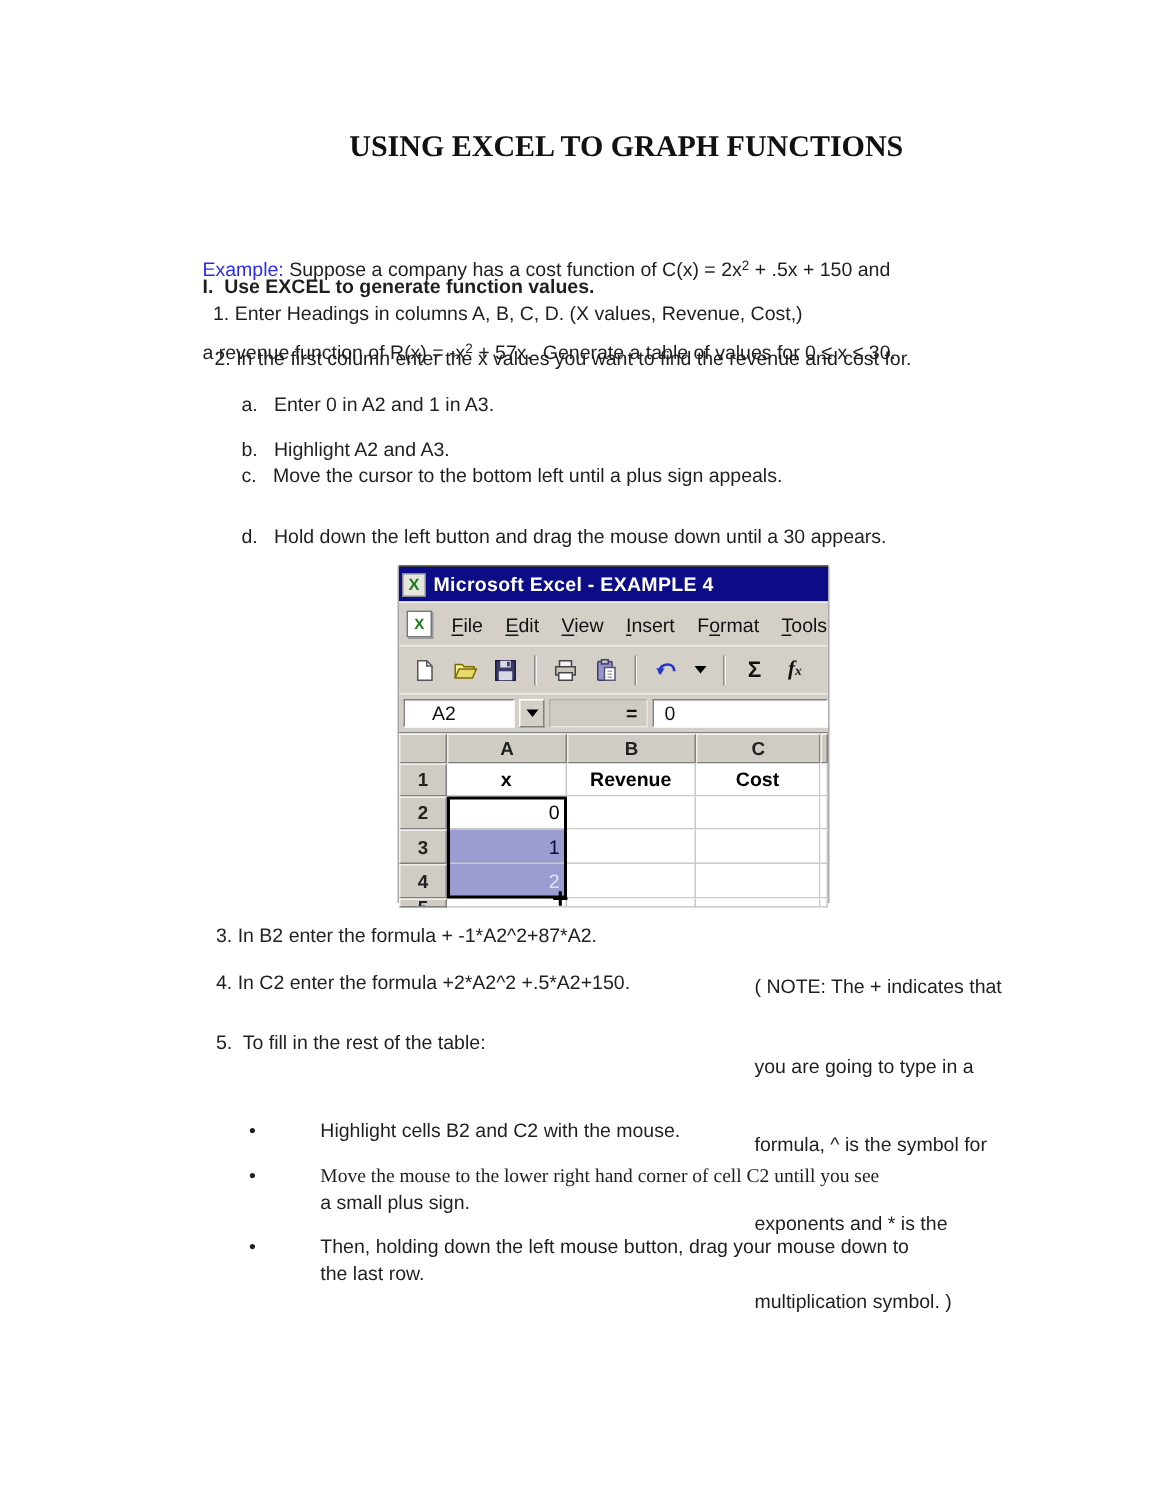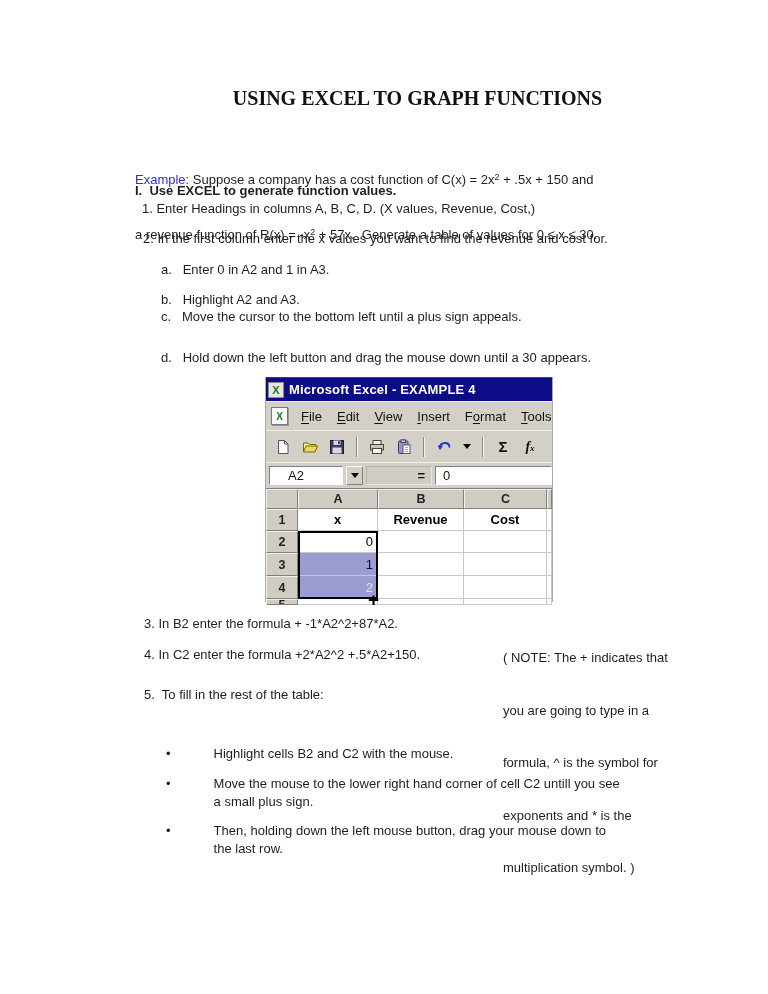--- a/index.html
+++ b/index.html
@@ -222,21 +222,21 @@
   <div class="t" style="left:144px;top:686px;">5.  To fill in the rest of the table:</div>
 
   <div class="bullet-row" style="left:166px;top:745px;">
     <span class="dot">•</span>
     <span class="bl">Highlight cells B2 and C2 with the mouse.</span>
   </div>
 
   <div class="bullet-row" style="left:166px;top:775px;">
     <span class="dot">•</span>
     <span>
-      <span class="bl" style="display:block;">Move the mouse to the lower right hand corner of cell C2 untill you see</span>
+      <span class="bl" style="display:block;font-family:Liberation Serif, serif;">Move the mouse to the lower right hand corner of cell C2 untill you see</span>
       <span class="bl" style="display:block;">a small plus sign.</span>
     </span>
   </div>
 
   <div class="bullet-row" style="left:166px;top:822px;">
     <span class="dot">•</span>
     <span>
       <span class="bl" style="display:block;">Then, holding down the left mouse button, drag your mouse down to</span>
       <span class="bl" style="display:block;">the last row.</span>
     </span>

